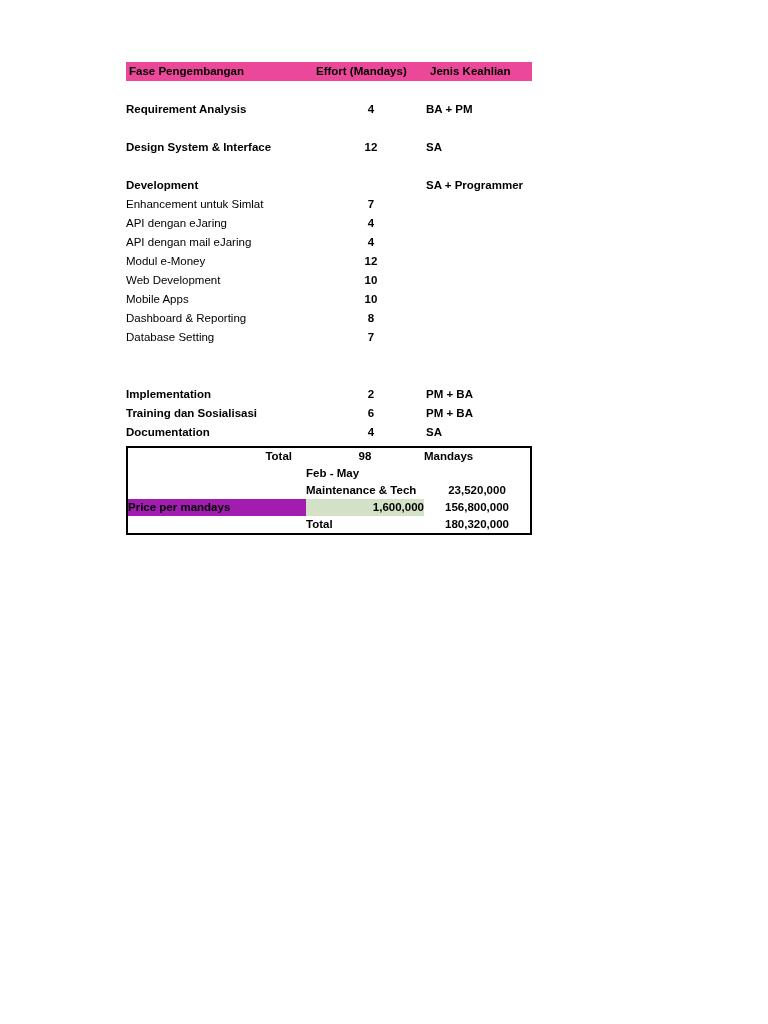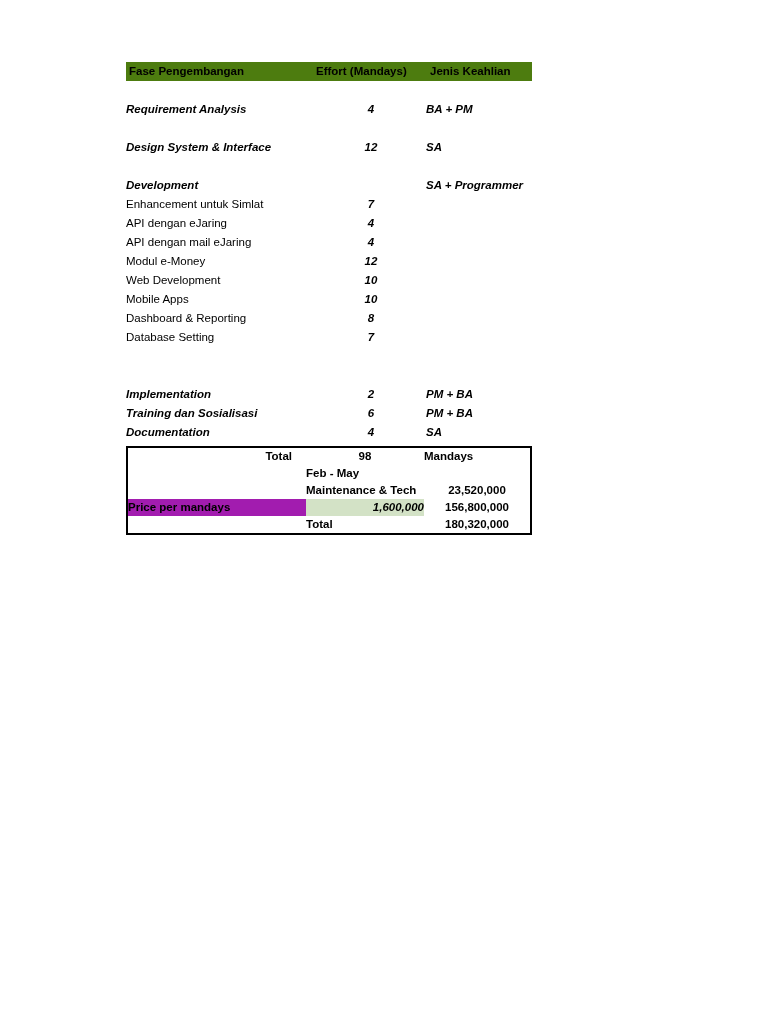--- a/index.html
+++ b/index.html
@@ -38,33 +38,33 @@
     white-space: nowrap;
     overflow: visible;
   }
 
   
   col.c-task   { width: 190px; }
   col.c-eff    { width: 110px; }
   col.c-skill  { width: 106px; }
 
   .hdr td {
-    background: #4d7c0f;
+    background: #ec4899;
     font-weight: bold;
     height: 20px;
   }
   .hdr .task { padding-left: 3px; }
   .hdr .eff  { text-align: left; margin-top: 24px; }
   .hdr .skill{ padding-left: 4px; }
 
   .task  { padding-left: 3px; }
   .eff   { text-align: center; }
   .skill { padding-left: 4px; }
 
-  .bold  { font-weight: bold; font-style: italic; }
+  .bold  { font-weight: bold; }
   .indent1 { padding-left: 9px; }
   .indent2 { padding-left: 12px; }
   .indent-sm { padding-left: 6px; }
 
   .spacer td { height: 13px; }
   .spacer-sm td { height: 8px; }
 
   
   .summary-wrap {
     position: absolute;
@@ -96,21 +96,20 @@
 
   .cell-yellow {
     background: #a21caf;
     font-weight: bold;
   }
   .cell-green {
     background: #d3e2c6;
     font-weight: bold;
     text-align: right;
     padding-right: 5px;
-    font-style: italic;
   }
   .total-row td { font-weight: bold; }
   .mandays-cell { font-weight: bold; }
 </style>
 </head>
 <body>
 
 <div class="sheet">
   <table class="grid">
     <colgroup>

